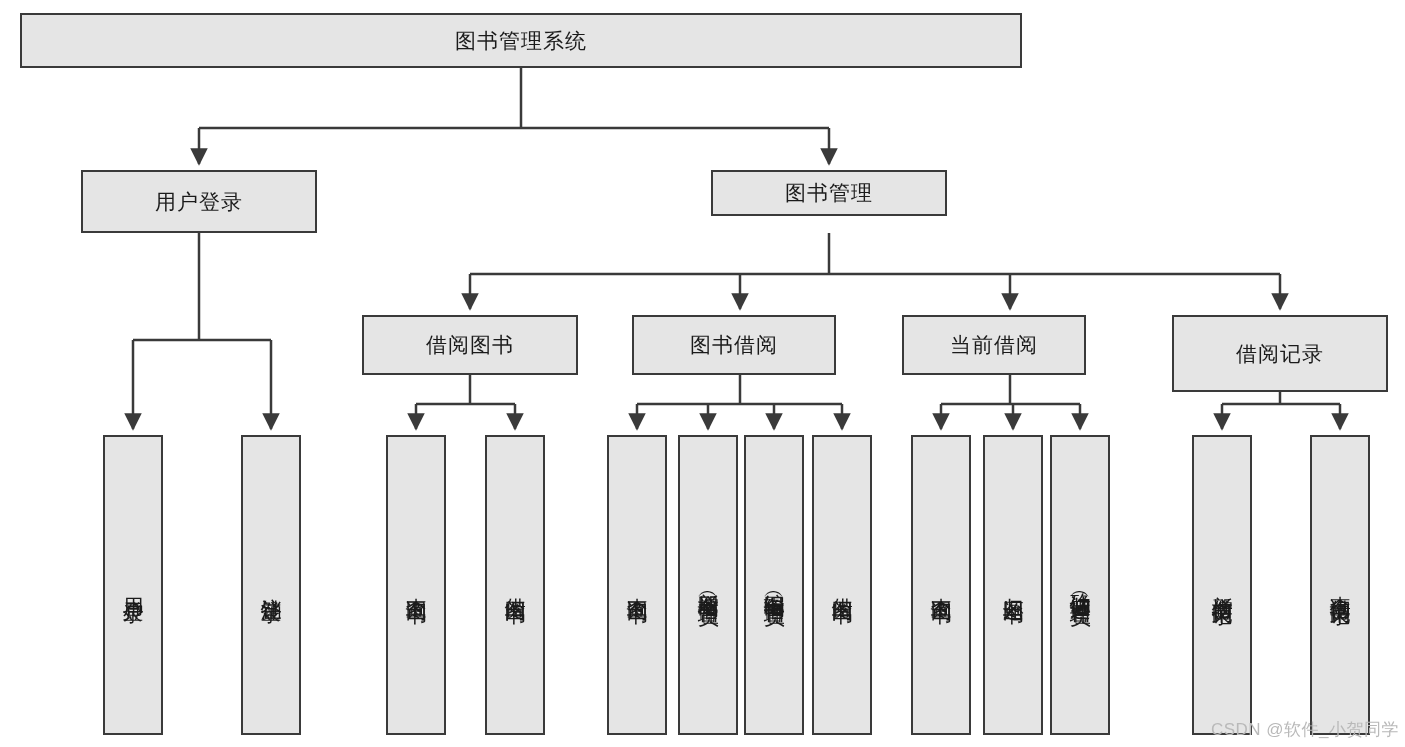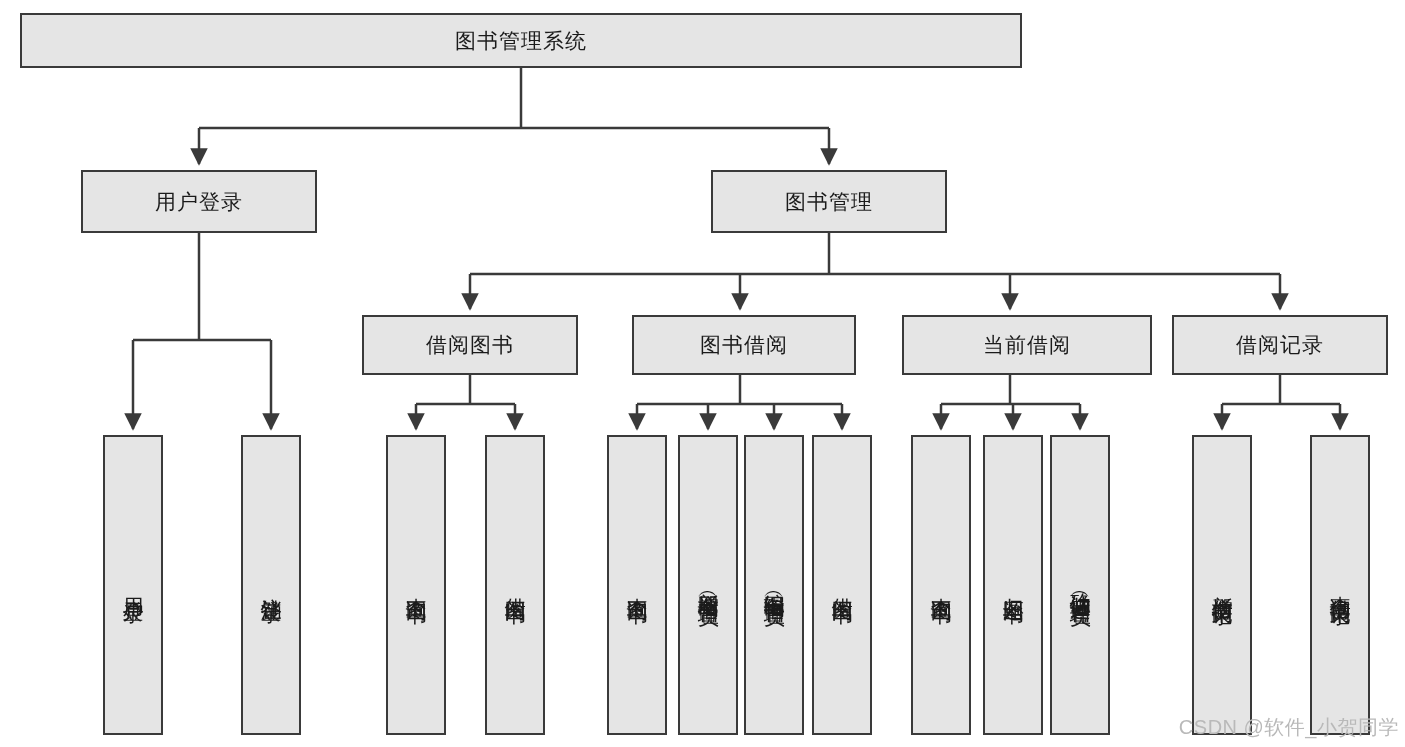--- a/index.html
+++ b/index.html
@@ -55,21 +55,21 @@
     writing-mode: vertical-rl;
     text-orientation: upright;
     white-space: normal;
     max-height: 100%;
     display: block;
   }
   .watermark {
     position: absolute;
     right: 6px;
     bottom: 6px;
-    font-size: 20px;
+    font-size: 17px;
     color: #b9b9b9;
     letter-spacing: 0.5px;
     white-space: nowrap;
   }
 </style>
 </head>
 <body>
 
 <div id="canvas">
 
@@ -128,34 +128,34 @@
     </g>
   </svg>
 
   <div class="node h" style="left:20px; top:13px; width:1002px; height:55px;">
     <span>图书管理系统</span>
   </div>
 
   <div class="node h" style="left:81px; top:170px; width:236px; height:63px;">
     <span>用户登录</span>
   </div>
-  <div class="node h" style="left:711px; top:170px; width:236px; height:63px;">
+  <div class="node h" style="left:711px; top:170px; width:236px; height:46px;">
     <span>图书管理</span>
   </div>
 
   <div class="node h" style="left:362px; top:315px; width:216px; height:60px;">
     <span>借阅图书</span>
   </div>
-  <div class="node h" style="left:632px; top:315px; width:224px; height:60px;">
+  <div class="node h" style="left:632px; top:315px; width:204px; height:60px;">
     <span>图书借阅</span>
   </div>
-  <div class="node h" style="left:902px; top:315px; width:250px; height:60px;">
+  <div class="node h" style="left:902px; top:315px; width:184px; height:60px;">
     <span>当前借阅</span>
   </div>
-  <div class="node h" style="left:1172px; top:315px; width:216px; height:60px;">
+  <div class="node h" style="left:1172px; top:315px; width:216px; height:77px;">
     <span>借阅记录</span>
   </div>
 
   <div class="node v" style="left:103px; top:435px; width:60px; height:300px;">
     <span class="vtext">用户登录</span>
   </div>
   <div class="node v" style="left:241px; top:435px; width:60px; height:300px;">
     <span class="vtext">注销登录</span>
   </div>
 

